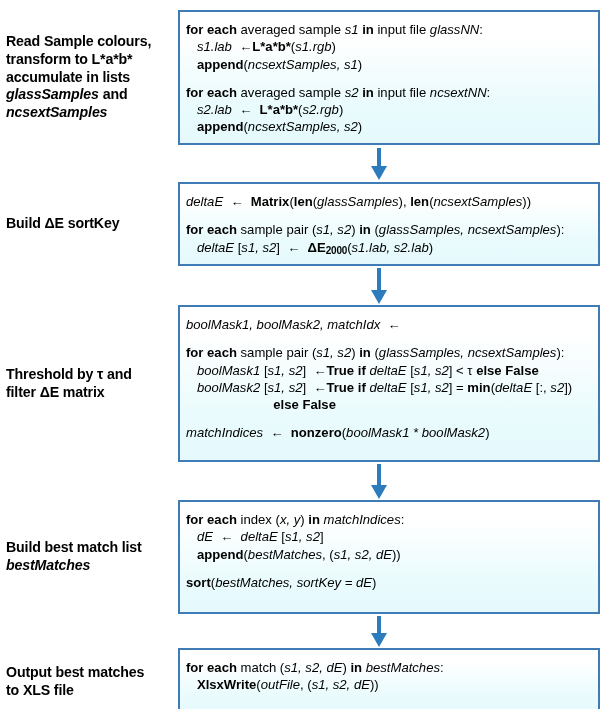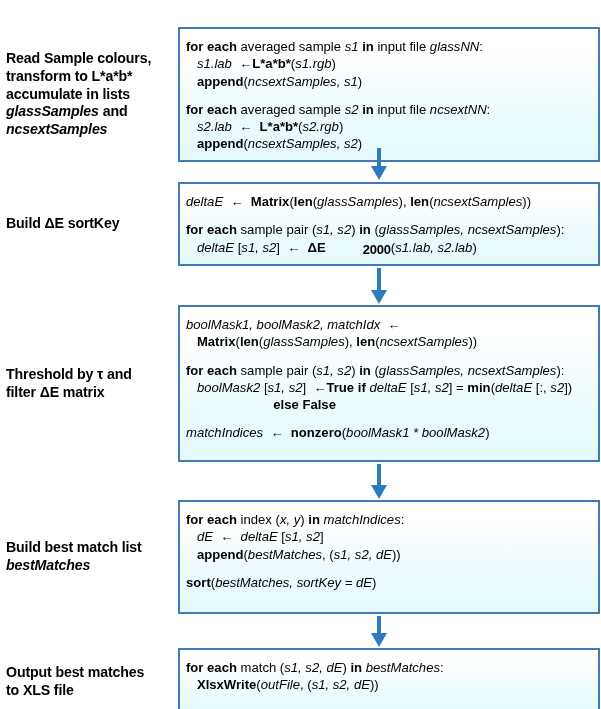--- a/index.html
+++ b/index.html
@@ -59,25 +59,24 @@
 
   .code-line {
     white-space: pre;
     font-family: "Liberation Sans", sans-serif;
   }
   .blank-line { height: 11px; }
 
   b { font-weight: bold; }
   i { font-style: italic; }
   .sub {
-    font-size: 13px;
+    font-size: 10px;
     vertical-align: -0.22em;
     font-weight: bold;
     letter-spacing: -0.2px;
-    margin-left: 37px;
   }
 
   
   .arrow {
     position: absolute;
     left: 371px;
     width: 16px;
   }
   .arrow .shaft {
     position: absolute;
@@ -94,21 +93,21 @@
     border-left: 8px solid transparent;
     border-right: 8px solid transparent;
     border-top: 14px solid #2b7bbd;
   }
 </style>
 </head>
 <body>
 
 <div id="flow">
 
-  <div class="stage" style="top:27px; height:135px;">
+  <div class="stage" style="top:10px; height:135px;">
     <div class="stage-label">
       <span class="lbl-txt">Read Sample colours,<br>transform to L*a*b*<br>accumulate in lists<br><em>glassSamples</em> and<br><em>ncsextSamples</em></span>
     </div>
     <div class="code-box">
         <div class="code-line"><b>for each</b> averaged sample <i>s1</i> <b>in</b> input file <i>glassNN</i>:</div>
         <div class="code-line">   <i>s1.lab</i>  ←<b>L*a*b*</b>(<i>s1.rgb</i>)</div>
         <div class="code-line">   <b>append</b>(<i>ncsextSamples, s1</i>)</div>
         <div class="blank-line"></div>
         <div class="code-line"><b>for each</b> averaged sample <i>s2</i> <b>in</b> input file <i>ncsextNN</i>:</div>
         <div class="code-line">   <i>s2.lab</i>  ←  <b>L*a*b*</b>(<i>s2.rgb</i>)</div>
@@ -137,23 +136,23 @@
     <div class="shaft" style="height:22px;"></div>
     <div class="head" style="top:22px;"></div>
   </div>
 
   <div class="stage" style="top:305px; height:157px;">
     <div class="stage-label">
       <span class="lbl-txt">Threshold by τ and<br>filter ΔE matrix</span>
     </div>
     <div class="code-box">
         <div class="code-line"><i>boolMask1, boolMask2, matchIdx</i>  ←</div>
-        <div class="code-line">   <b>Matrix</b>(<b>len</b>(<i>glassSamples</i>), <b>len</b>(<i>ncsextSamples</i>))</div>
         <div class="blank-line"></div>
         <div class="code-line"><b>for each</b> sample pair (<i>s1, s2</i>) <b>in</b> (<i>glassSamples, ncsextSamples</i>):</div>
+        <div class="code-line">   <i>boolMask1</i> [<i>s1, s2</i>]  ←<b>True if</b> <i>deltaE</i> [<i>s1, s2</i>] &lt; τ <b>else False</b></div>
         <div class="code-line">   <i>boolMask2</i> [<i>s1, s2</i>]  ←<b>True if</b> <i>deltaE</i> [<i>s1, s2</i>] = <b>min</b>(<i>deltaE</i> [:, <i>s2</i>])</div>
         <div class="code-line">                        <b>else False</b></div>
         <div class="blank-line"></div>
         <div class="code-line"><i>matchIndices</i>  ←  <b>nonzero</b>(<i>boolMask1 * boolMask2</i>)</div>
       </div>
   </div>
 
   <div class="arrow" style="top:464px; height:35px;">
     <div class="shaft" style="height:21px;"></div>
     <div class="head" style="top:21px;"></div>

